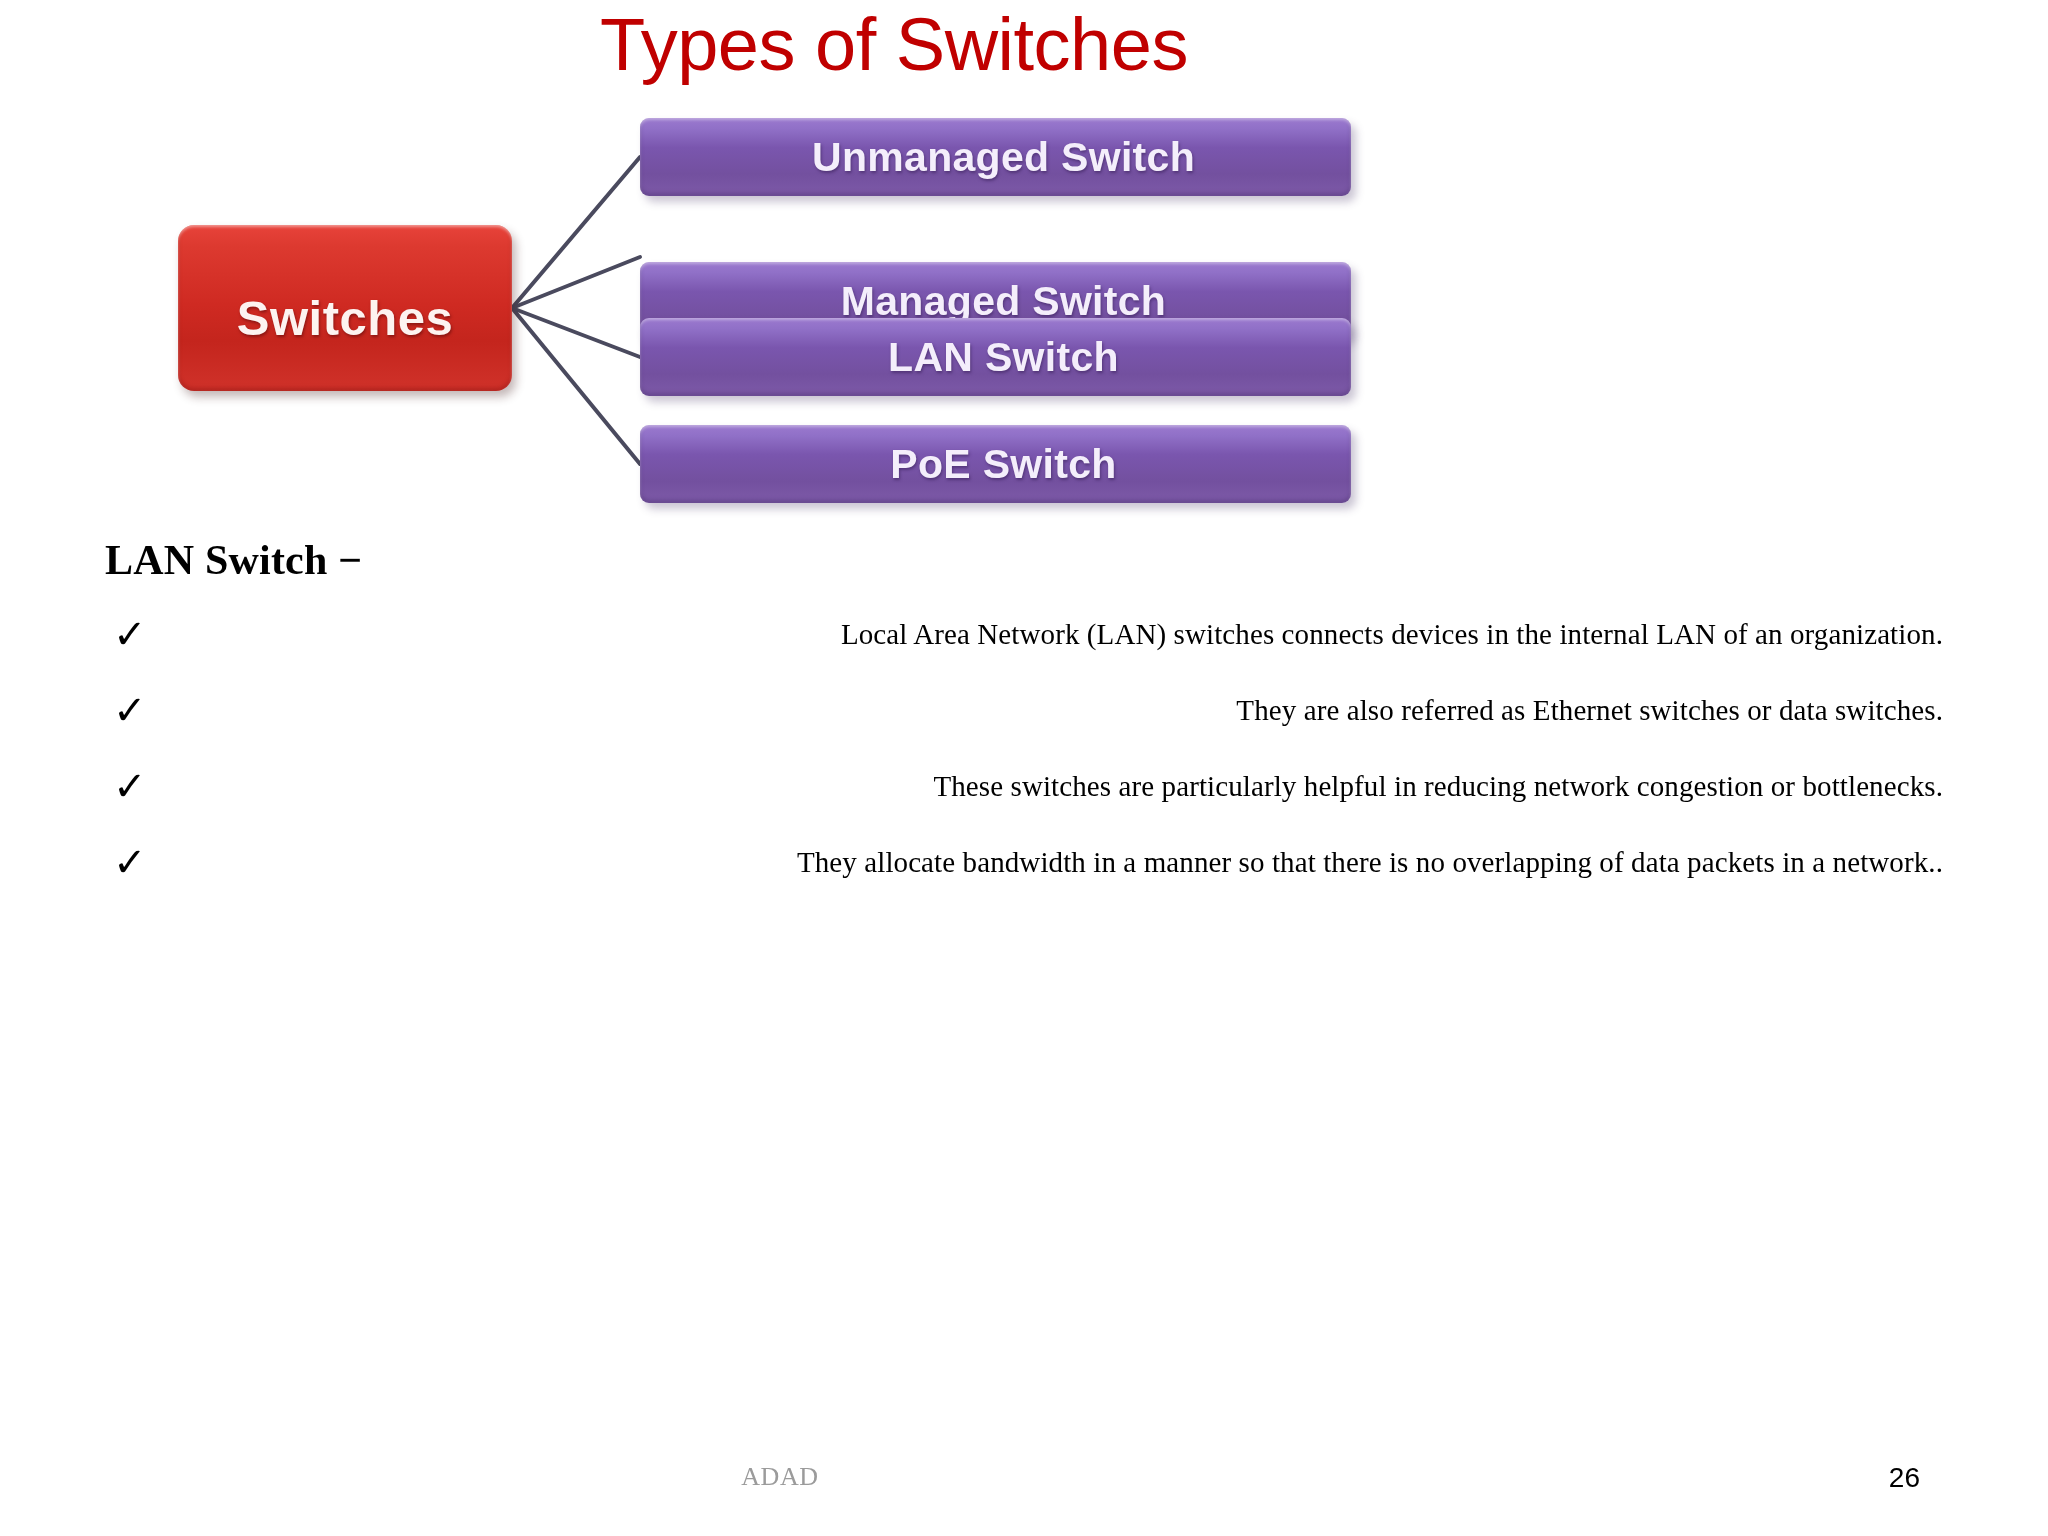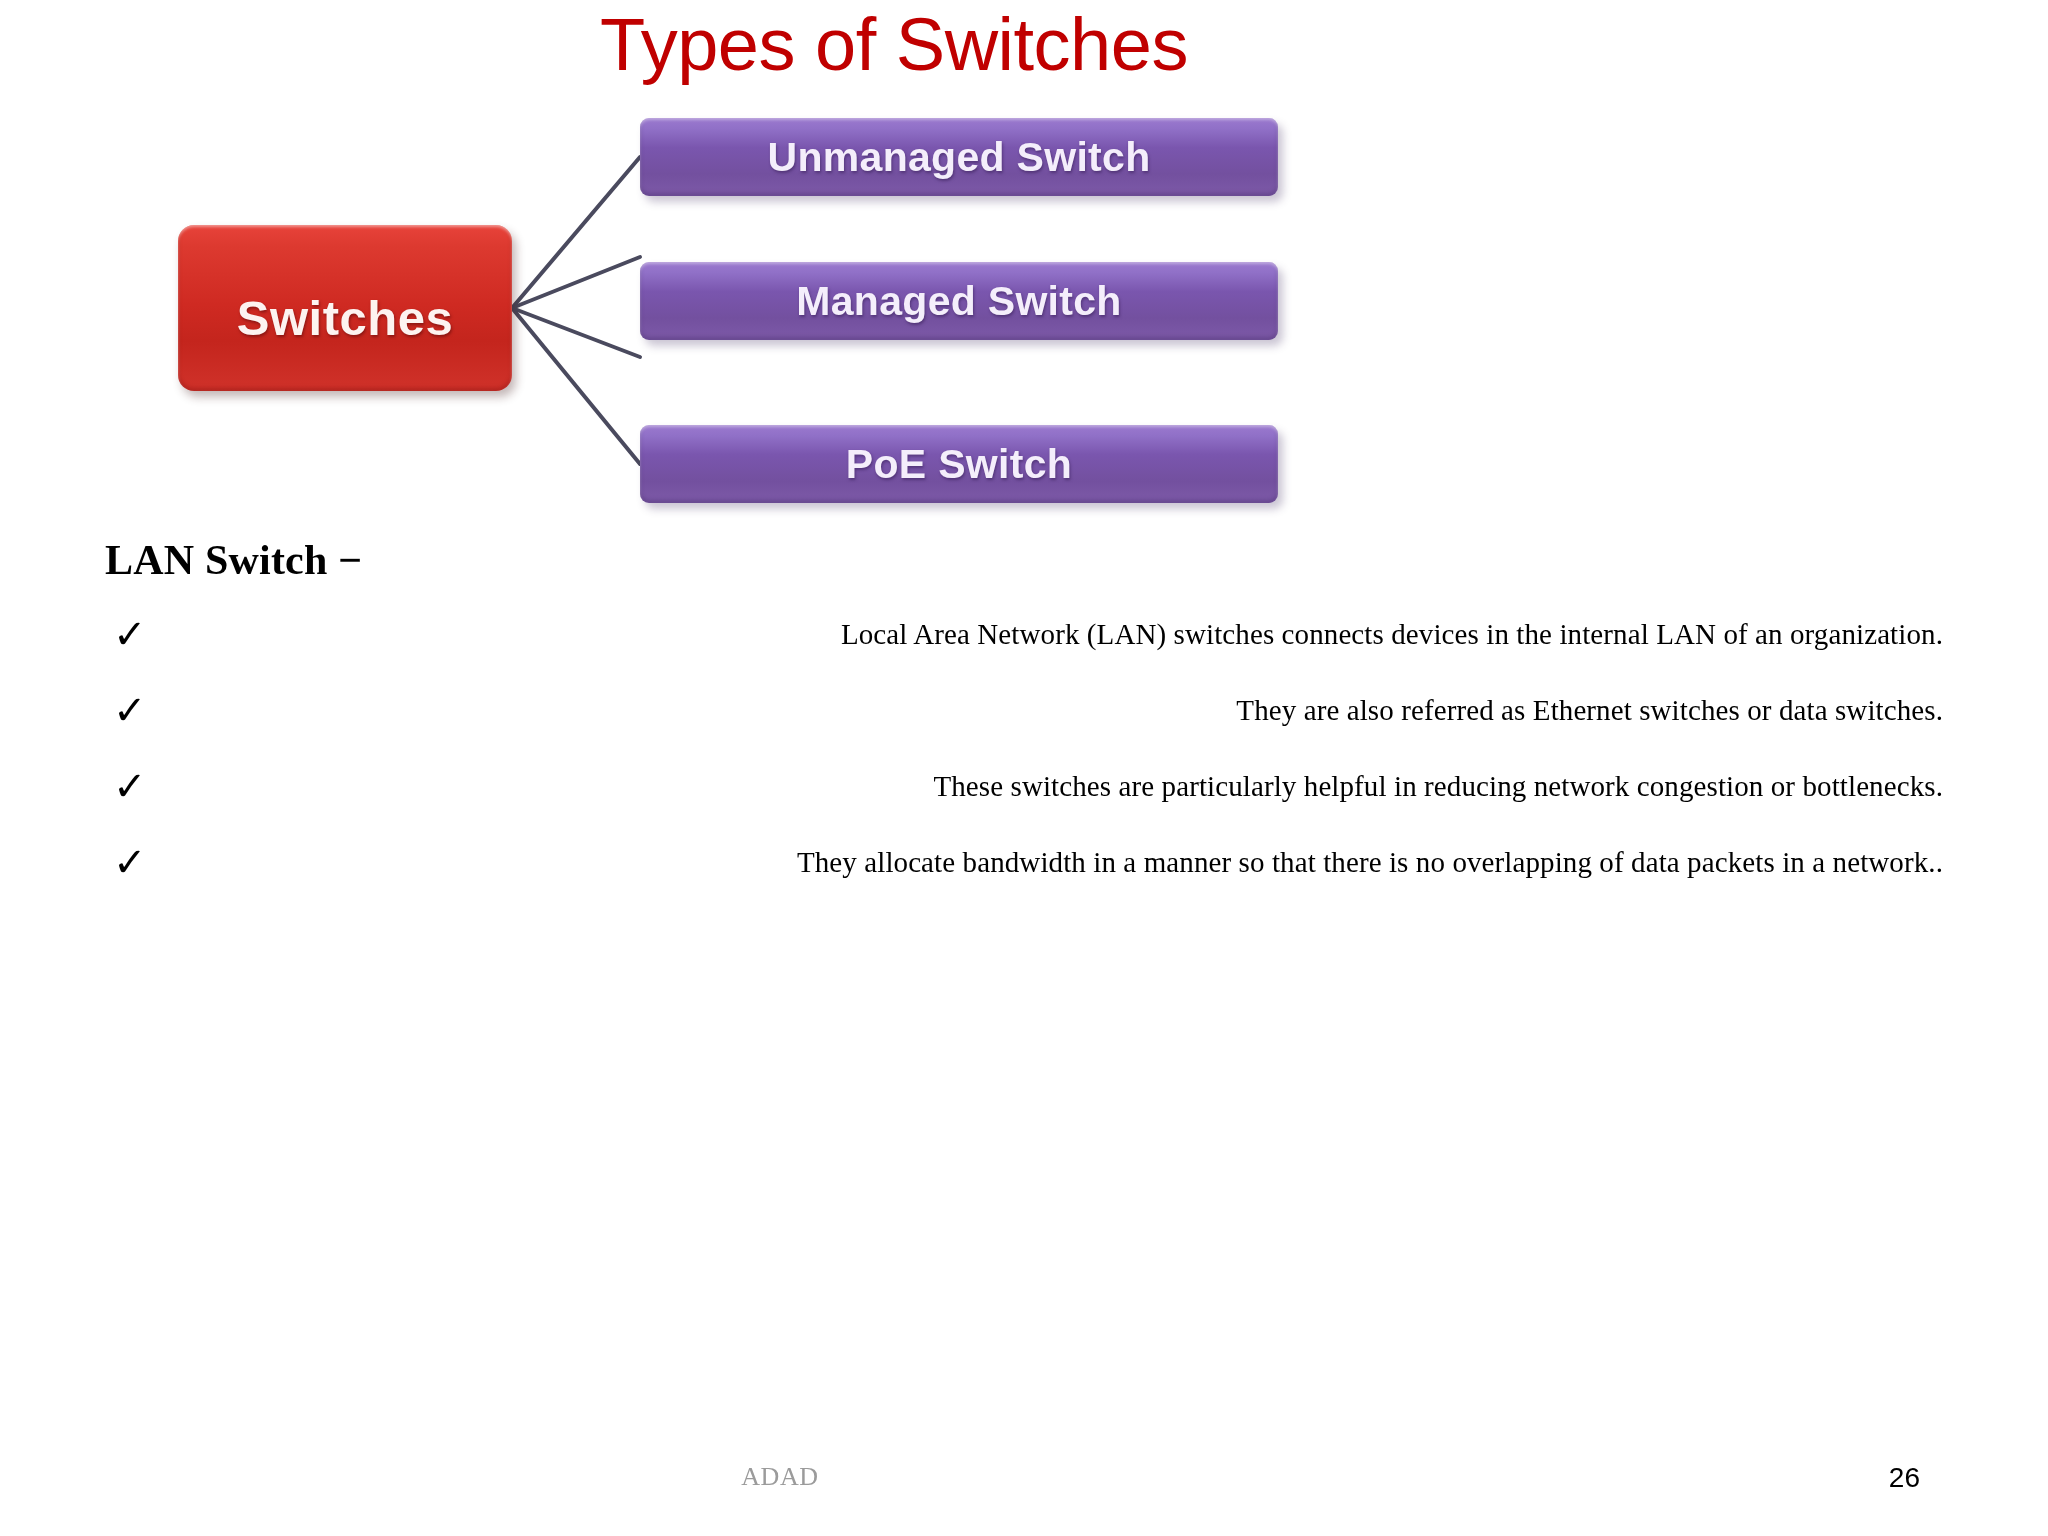--- a/index.html
+++ b/index.html
@@ -71,35 +71,36 @@
     font-size: 49px;
     font-weight: 700;
     letter-spacing: 0.5px;
     text-shadow: 1px 2px 3px rgba(90,10,10,0.55);
     margin-top: 20px;
   }
 
   .node-branch {
     position: absolute;
     left: 490px;
-    width: 638px;
+    width: 695px;
     height: 78px;
     border-radius: 9px;
     background: linear-gradient(180deg,
                 #9b79cf 0%,
                 #9070c7 14%,
                 #7a56ae 38%,
                 #73509f 72%,
                 #7d5aa8 100%);
     box-shadow: 5px 6px 9px rgba(70,50,100,0.28),
                 inset 0 2px 3px rgba(255,255,255,0.38),
                 inset 0 -3px 4px rgba(60,35,95,0.35);
     display: flex;
     align-items: center;
     justify-content: center;
+    padding-left: 16px;
   }
   .node-branch .node-label {
     color: #f4eefb;
     font-family: "Liberation Sans", "DejaVu Sans", sans-serif;
     font-size: 41px;
     font-weight: 600;
     letter-spacing: 0.3px;
     text-shadow: 1px 2px 3px rgba(55,30,85,0.55);
   }
   #branch-0 { top: 18px; }
@@ -193,20 +194,23 @@
   </div>
 
   <div class="node-branch" id="branch-0">
     <span class="node-label">Unmanaged Switch</span>
   </div>
 
   <div class="node-branch" id="branch-1">
     <span class="node-label">Managed Switch</span>
   </div>
 
+  <div class="node-branch" id="branch-2">
+    <span class="node-label">LAN Switch</span>
+  </div>
 
   <div class="node-branch" id="branch-3">
     <span class="node-label">PoE Switch</span>
   </div>
 
 </div>
 
 <div id="body-heading">LAN Switch −</div>
 
 <div id="bullet-list">

